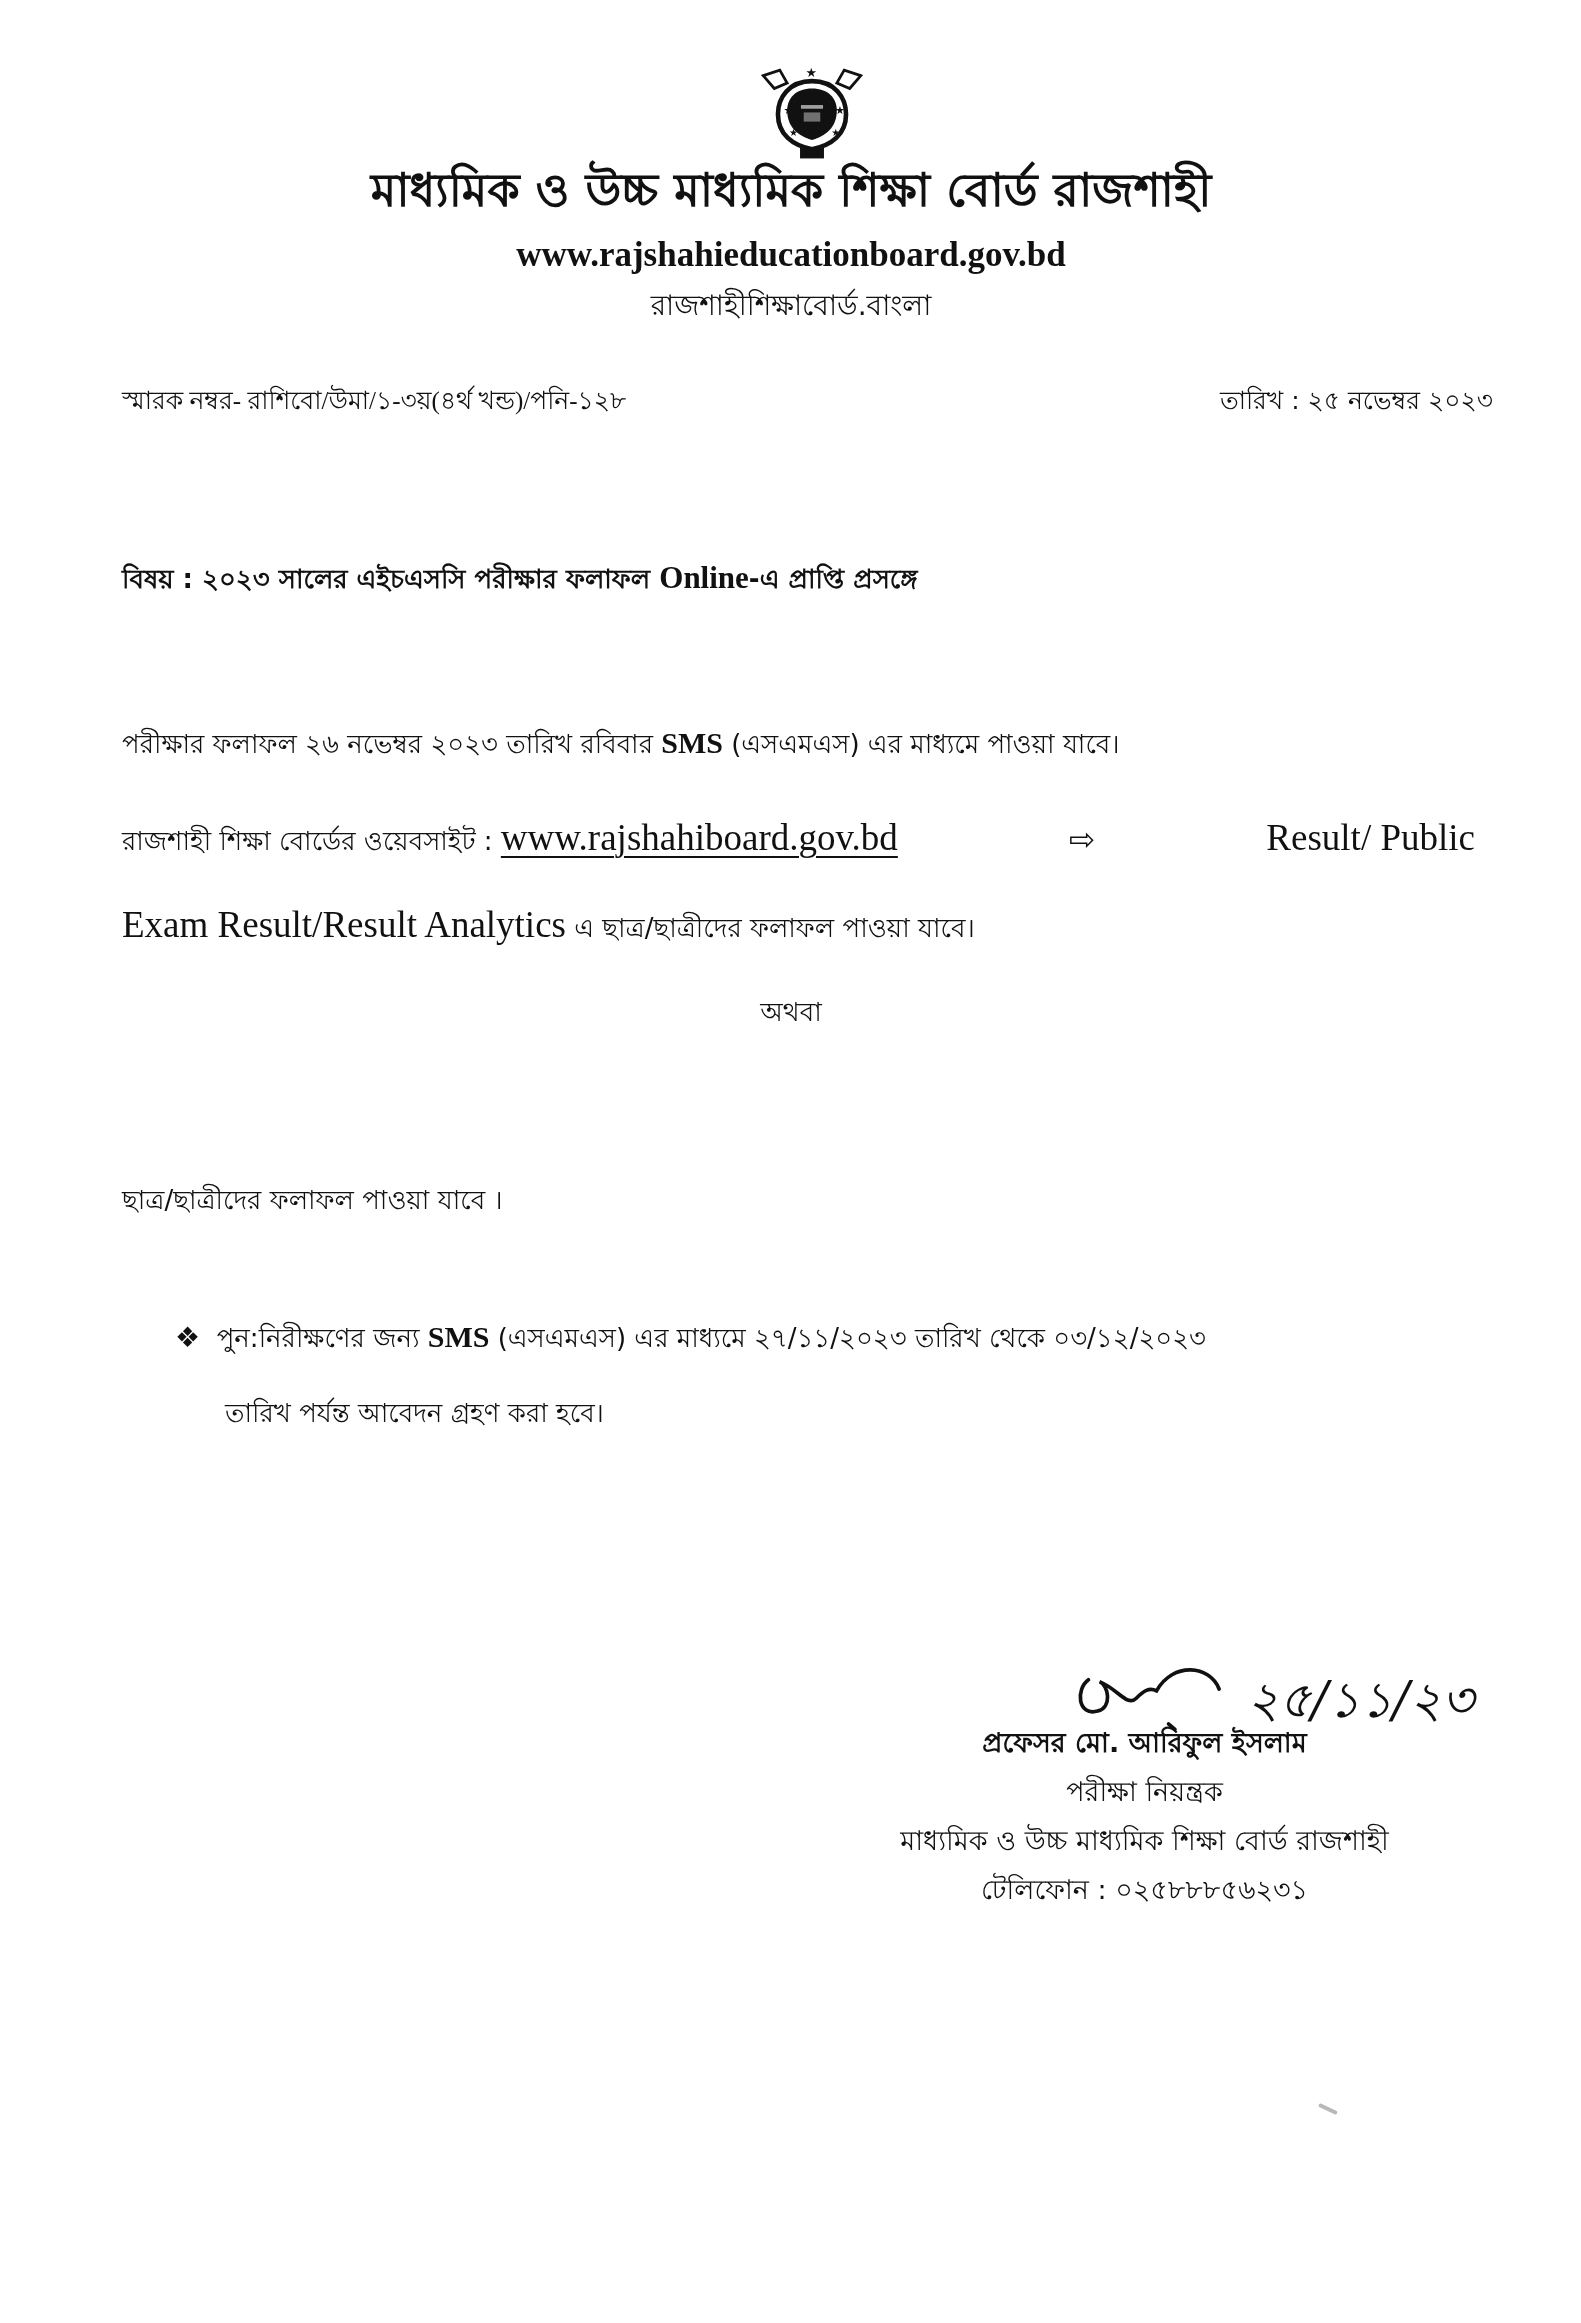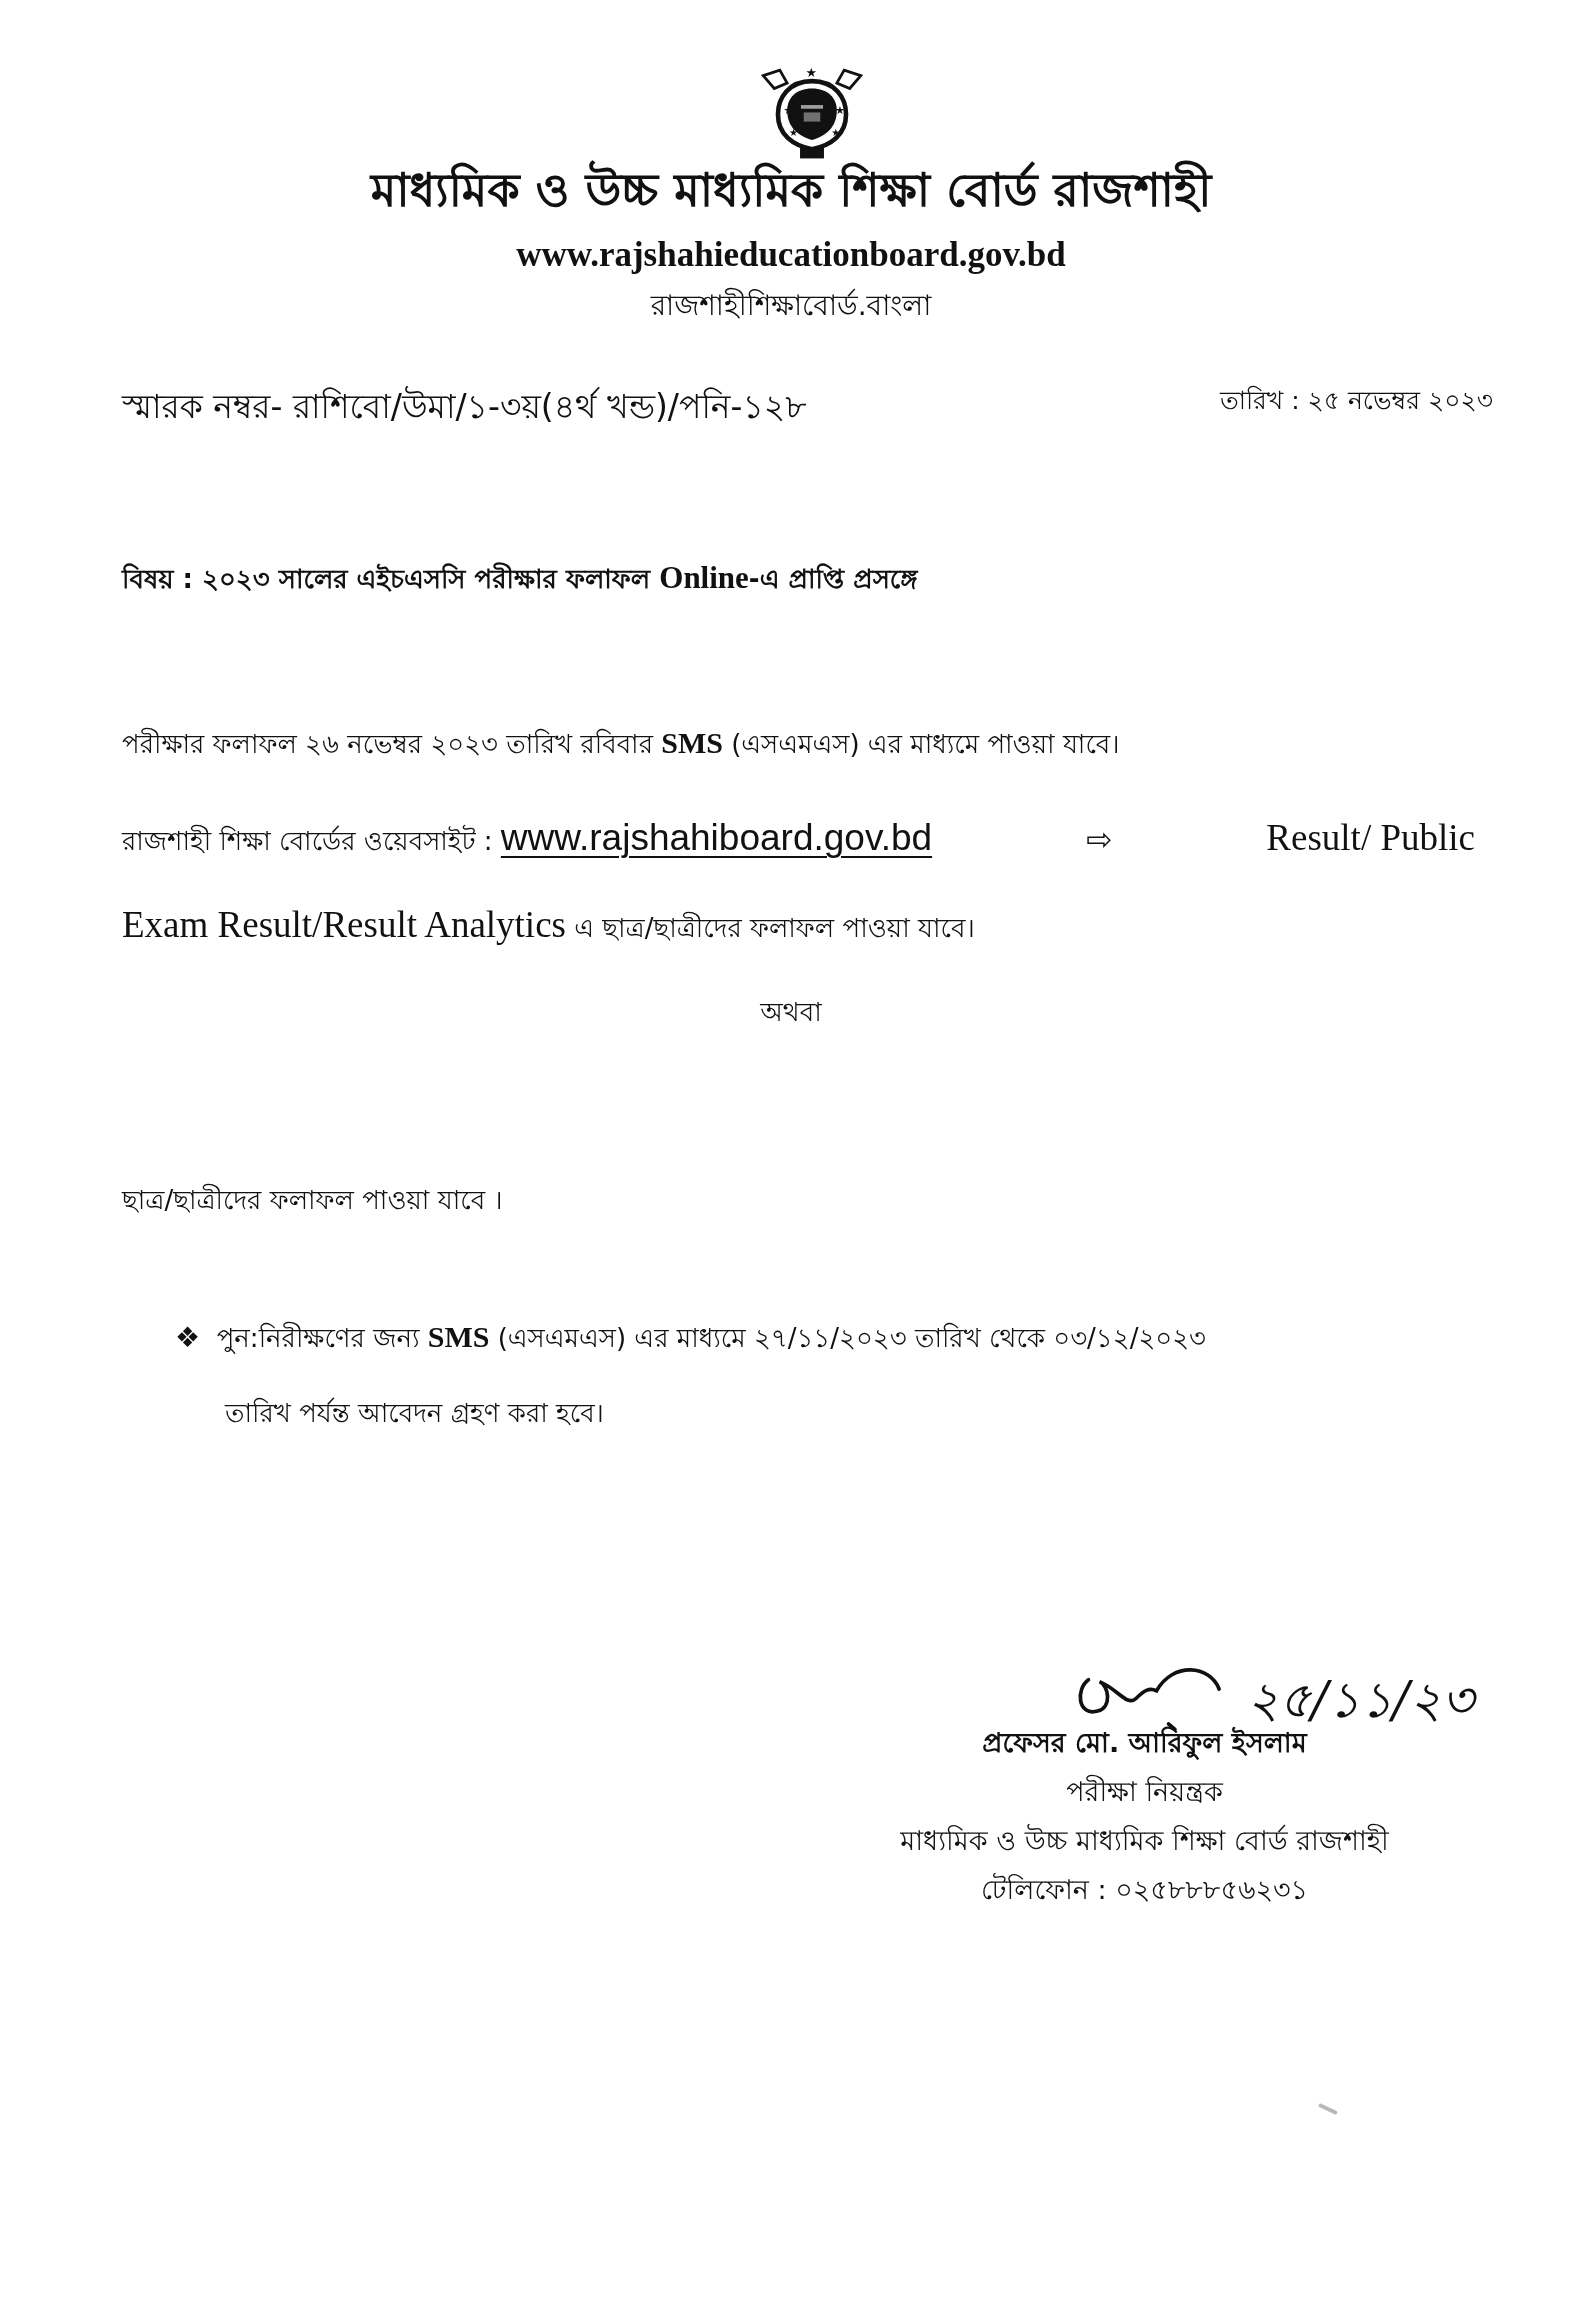--- a/index.html
+++ b/index.html
@@ -45,22 +45,23 @@
     }
     .org-url-bn {
       top: 284px;
       font-size: 28px;
       white-space: nowrap;
     }
 
     
     .ref {
       left: 122px; top: 381px;
-      font-size: 33px;
-      white-space: nowrap;
+      font-size: 25px;
+      white-space: nowrap;
+      font-family: Liberation Serif, serif;
     }
     .date {
       right: 89px; top: 381px;
       font-size: 25px;
       white-space: nowrap;
     }
 
     
     .subject {
       left: 122px; top: 559px;
@@ -82,21 +83,21 @@
     .en-serif {
       font-family: "Liberation Serif", "DejaVu Serif", serif;
       font-size: 37px;
     }
     .en-bold {
       font-family: "Liberation Serif", "DejaVu Serif", serif;
       font-weight: bold;
       font-size: 30px;
     }
     .link {
-      font-family: Liberation Sans, sans-serif;
+      font-family: Liberation Serif, serif;
       font-size: 37px;
       text-decoration: underline;
       text-decoration-thickness: 1.8px;
       text-underline-offset: 5.5px;
       color: #111111;
       cursor: pointer;
     }
     .arrow {
       font-size: 31px;
       display: inline-block;

